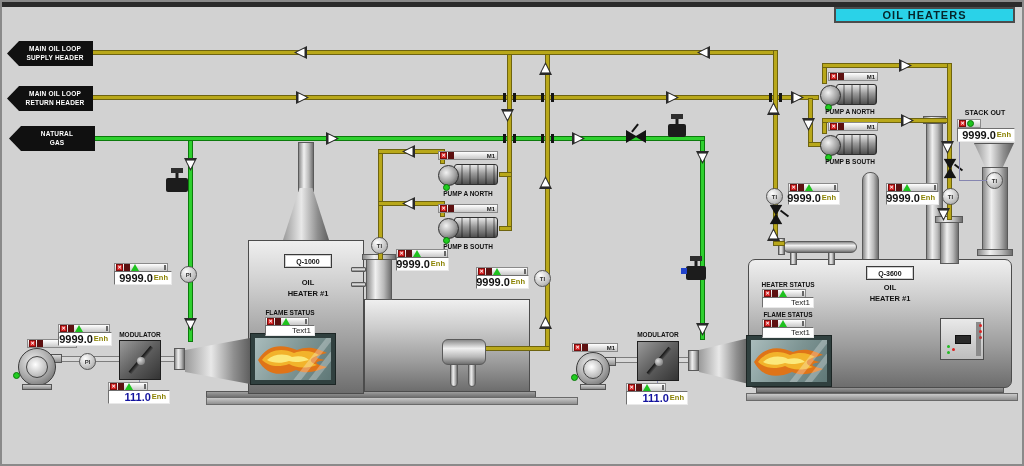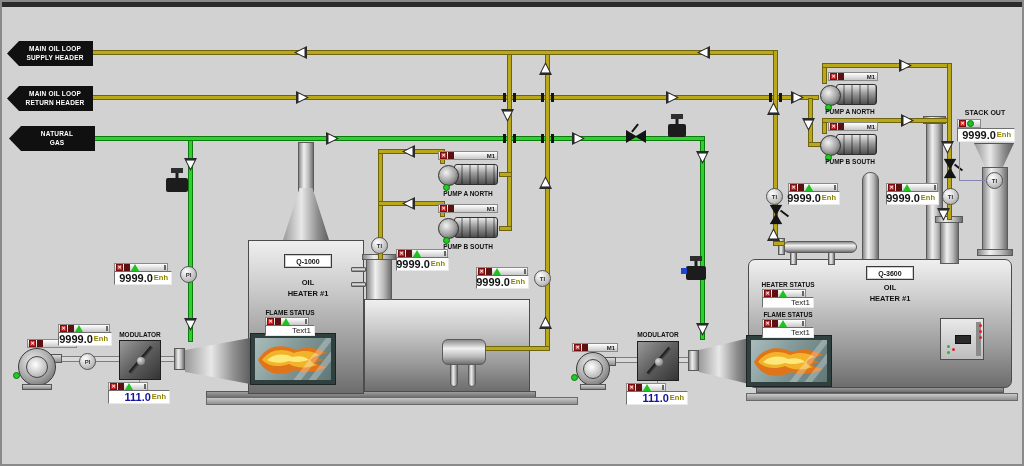--- a/index.html
+++ b/index.html
@@ -106,20 +106,21 @@
   .panel .scr{position:absolute;left:14px;top:16px;width:14px;height:7px;background:#2a2a2a;border:1px solid #111;}
   .panel .col{position:absolute;right:2px;top:3px;width:5px;bottom:3px;background:#8b8b8b;}
   .pdot{position:absolute;width:3px;height:3px;border-radius:50%;}
 </style>
 </head>
 <body>
 
 <div id="screen">
   <div class="topstrip"></div>
 
+  <div class="title">OIL HEATERS</div>
 
   <div class="cyl" style="left:296px;top:140px;width:16px;height:50px;"></div>
   <div class="cone" style="left:281px;top:186px;width:46px;height:52px;clip-path:polygon(36% 0,64% 0,100% 100%,0 100%);"></div>
 
   <div class="plinth" style="left:204px;top:389px;width:330px;height:7px;"></div>
   <div class="skid" style="left:204px;top:395px;width:372px;height:8px;"></div>
   <div class="vessel" style="left:246px;top:238px;width:116px;height:154px;"></div>
   <div class="vessel" style="left:362px;top:297px;width:166px;height:93px;"></div>
 
   <div class="cyl" style="left:364px;top:256px;width:26px;height:42px;"></div>

